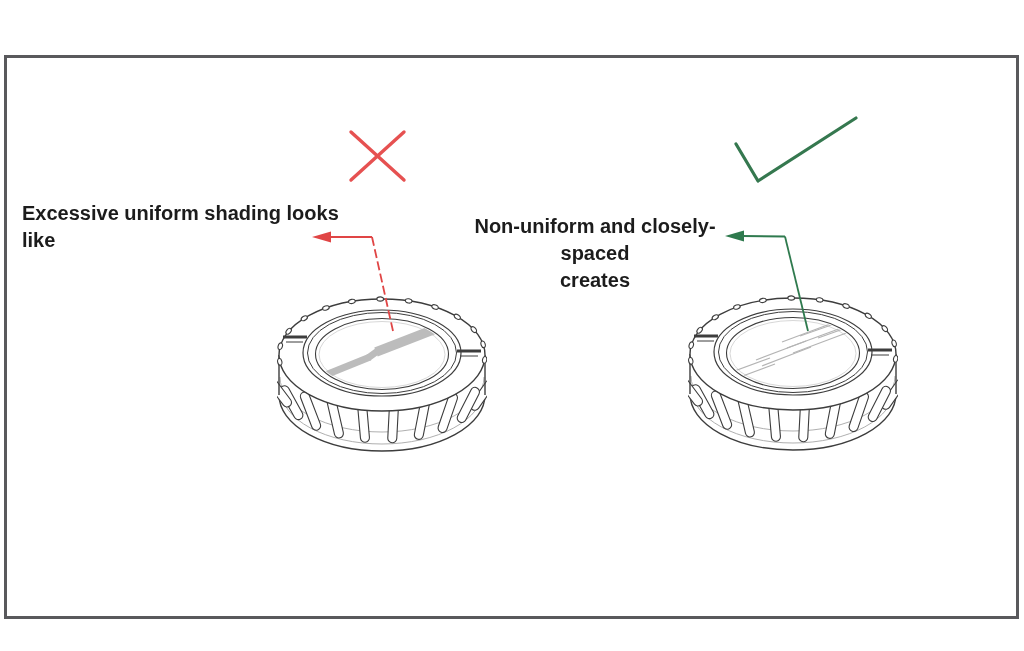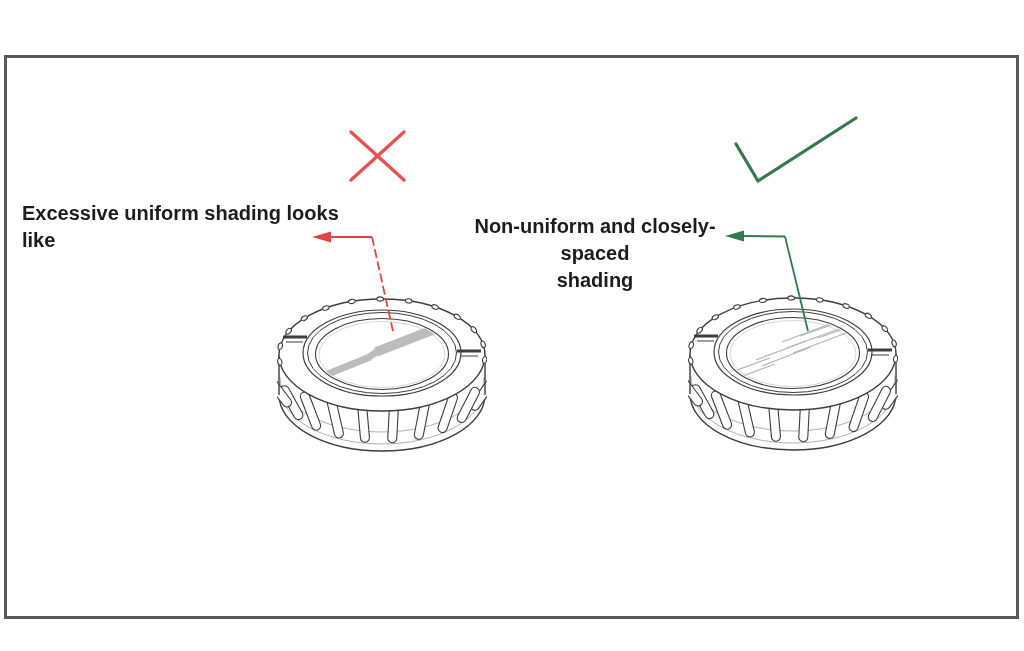--- a/index.html
+++ b/index.html
@@ -21,21 +21,21 @@
 
 <div class="stage">
 
   <div class="frame"></div>
 
   <div class="label label-left">
     <div>Excessive uniform shading looks like</div>
   </div>
   <div class="label label-right">
     <div>Non-uniform and closely-spaced</div>
-    <div>shading</div>
+    <div>creates</div>
   </div>
 
   <svg id="capLeft" class="cap-svg cap-left" viewBox="0 0 210 164">
       <defs>
         <clipPath id="capLeft-win">
           <ellipse cx="105" cy="63" rx="65" ry="34"></ellipse>
         </clipPath>
       </defs>
       <path d="M 2 104 A 103 56 0 0 0 208 104" fill="none" stroke="#3d3d3d" stroke-width="1.4"></path>
       <path d="M 3.5 98 A 101.5 55 0 0 0 206.5 98" fill="none" stroke="#9b9b9b" stroke-width="0.8"></path>

